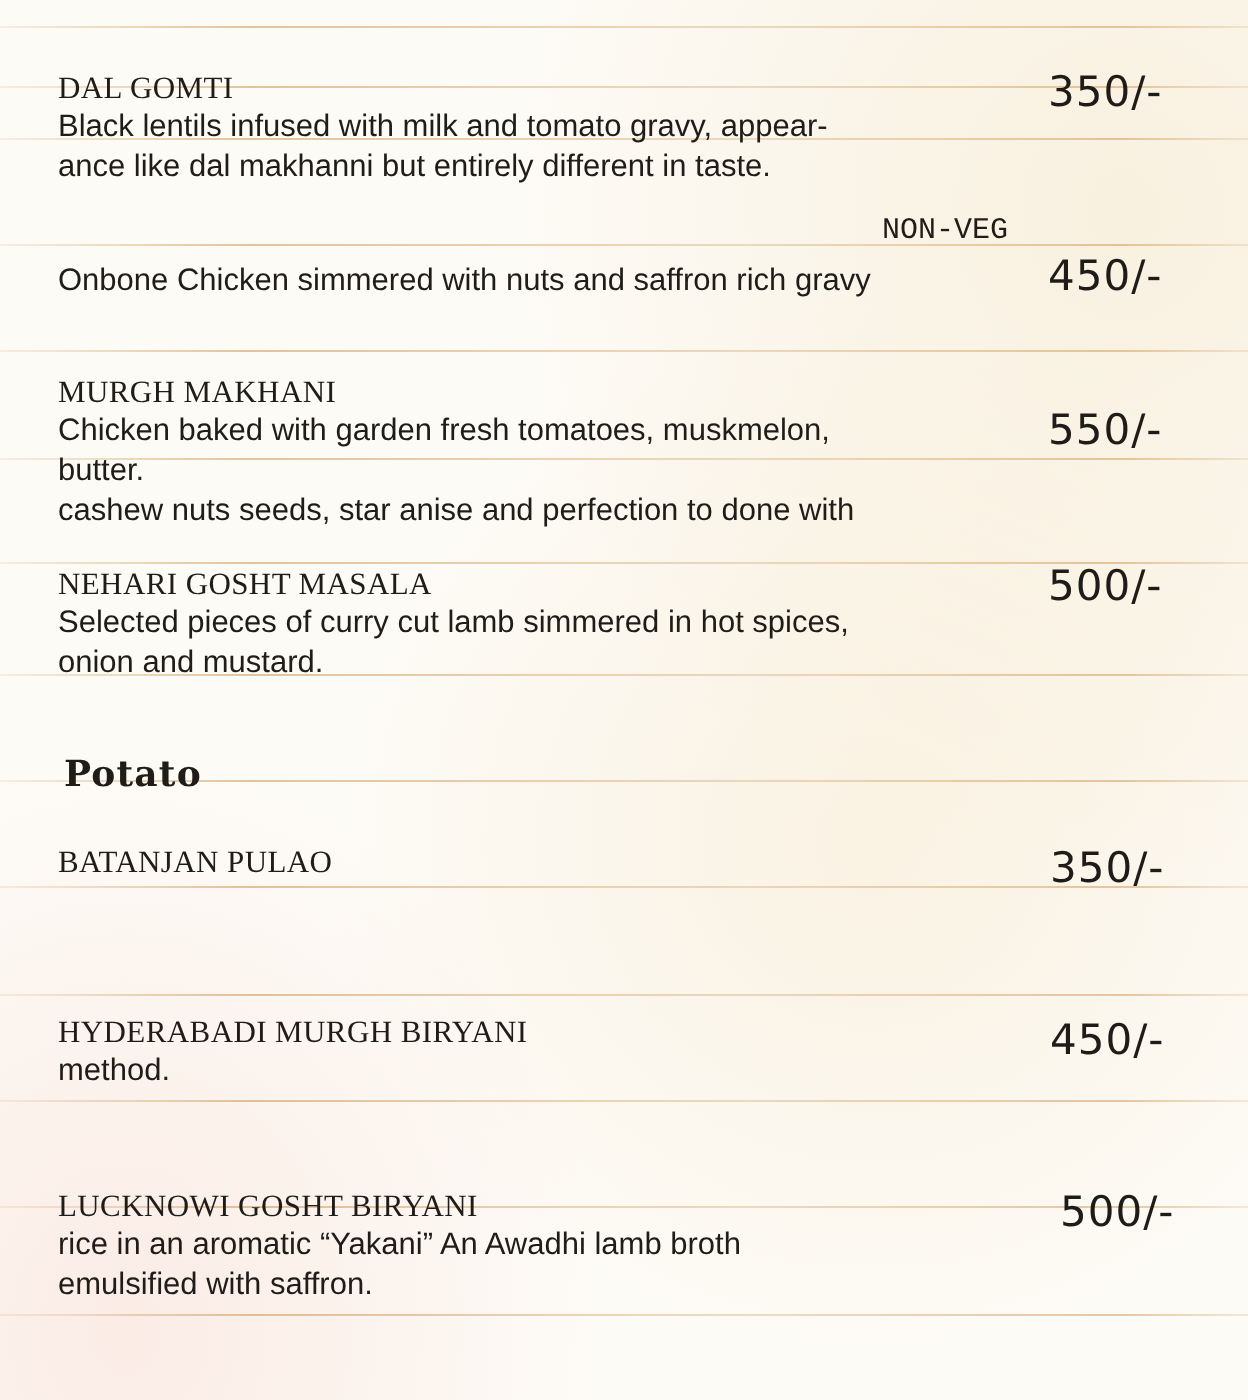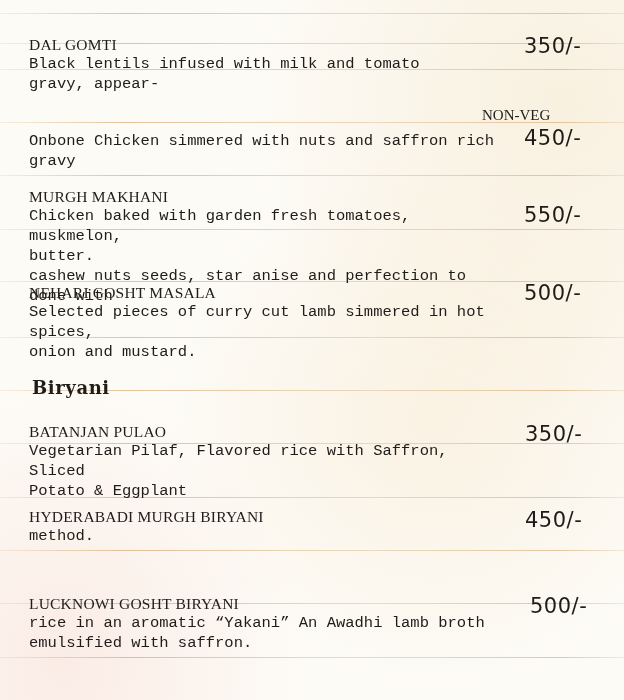--- a/index.html
+++ b/index.html
@@ -21,29 +21,29 @@
     .rule {
       position: absolute; left: 0; width: 624px; height: 1px;
       background: linear-gradient(90deg, rgba(205,160,100,0.15), rgba(205,150,80,0.55) 20%, rgba(210,160,100,0.35) 60%, rgba(205,150,80,0.5) 90%, rgba(205,160,100,0.2));
     }
     .item { position: absolute; left: 29px; width: 580px; }
     .name {
       font-size: 14px; letter-spacing: 0.2px; line-height: 18px;
       font-family: "Liberation Serif", serif; font-size: 15.5px;
     }
     .desc {
-      font-family: Liberation Mono, monospace;
+      font-family: Liberation Sans, sans-serif;
       font-size: 15.5px; line-height: 20px; width: 450px;
     }
     .price {
       position: absolute; font-family: "DejaVu Sans", sans-serif;
       font-weight: normal; font-size: 21px; letter-spacing: 0.5px; color: #1e1b18;
     }
     .tag {
-      position: absolute; font-family: Liberation Serif, serif; font-size: 15px; margin-left: 41px;
+      position: absolute; font-family: Liberation Mono, monospace; font-size: 15px;
     }
     .section-title {
       position: absolute; left: 32px; top: 377px;
       font-family: "DejaVu Serif", serif; font-weight: bold; font-size: 18px;
       letter-spacing: 0.6px;
     }
   </style>
 </head>
 <body>
 
@@ -61,20 +61,21 @@
   <div class="rule" style="top:443px"></div>
   <div class="rule" style="top:497px"></div>
   <div class="rule" style="top:550px"></div>
   <div class="rule" style="top:603px"></div>
   <div class="rule" style="top:657px"></div>
 
   <div class="item" style="top:36px">
     <div class="name">DAL GOMTI</div>
     <div class="desc">
       <div>Black lentils infused with milk and tomato gravy, appear-</div>
+      <div>ance like   dal makhanni but entirely different in taste.</div>
     </div>
   </div>
   <div class="price" style="left:524px; top:34px">350/-</div>
 
   <div class="tag" style="left:441px; top:107px">NON-VEG</div>
 
   <div class="item" style="top:131px">
     <div class="desc" style="width:520px">
       <div>Onbone Chicken simmered with nuts and saffron rich gravy</div>
     </div>
@@ -93,28 +94,24 @@
 
   <div class="item" style="top:284px">
     <div class="name">NEHARI GOSHT MASALA</div>
     <div class="desc" style="width:470px">
       <div>Selected pieces of curry cut lamb simmered in hot spices,</div>
       <div>onion and mustard.</div>
     </div>
   </div>
   <div class="price" style="left:524px; top:281px">500/-</div>
 
-  <div class="section-title">Biryani</div>
+  <div class="section-title">Potato</div>
 
   <div class="item" style="top:423px">
     <div class="name">BATANJAN PULAO</div>
-    <div class="desc" style="width:470px">
-      <div>Vegetarian Pilaf, Flavored rice with Saffron, Sliced</div>
-      <div>Potato &amp; Eggplant</div>
-    </div>
   </div>
   <div class="price" style="left:525px; top:422px">350/-</div>
 
   <div class="item" style="top:508px">
     <div class="name">HYDERABADI MURGH BIRYANI</div>
     <div class="desc" style="width:470px">
       <div>method.</div>
     </div>
   </div>
   <div class="price" style="left:525px; top:508px">450/-</div>

